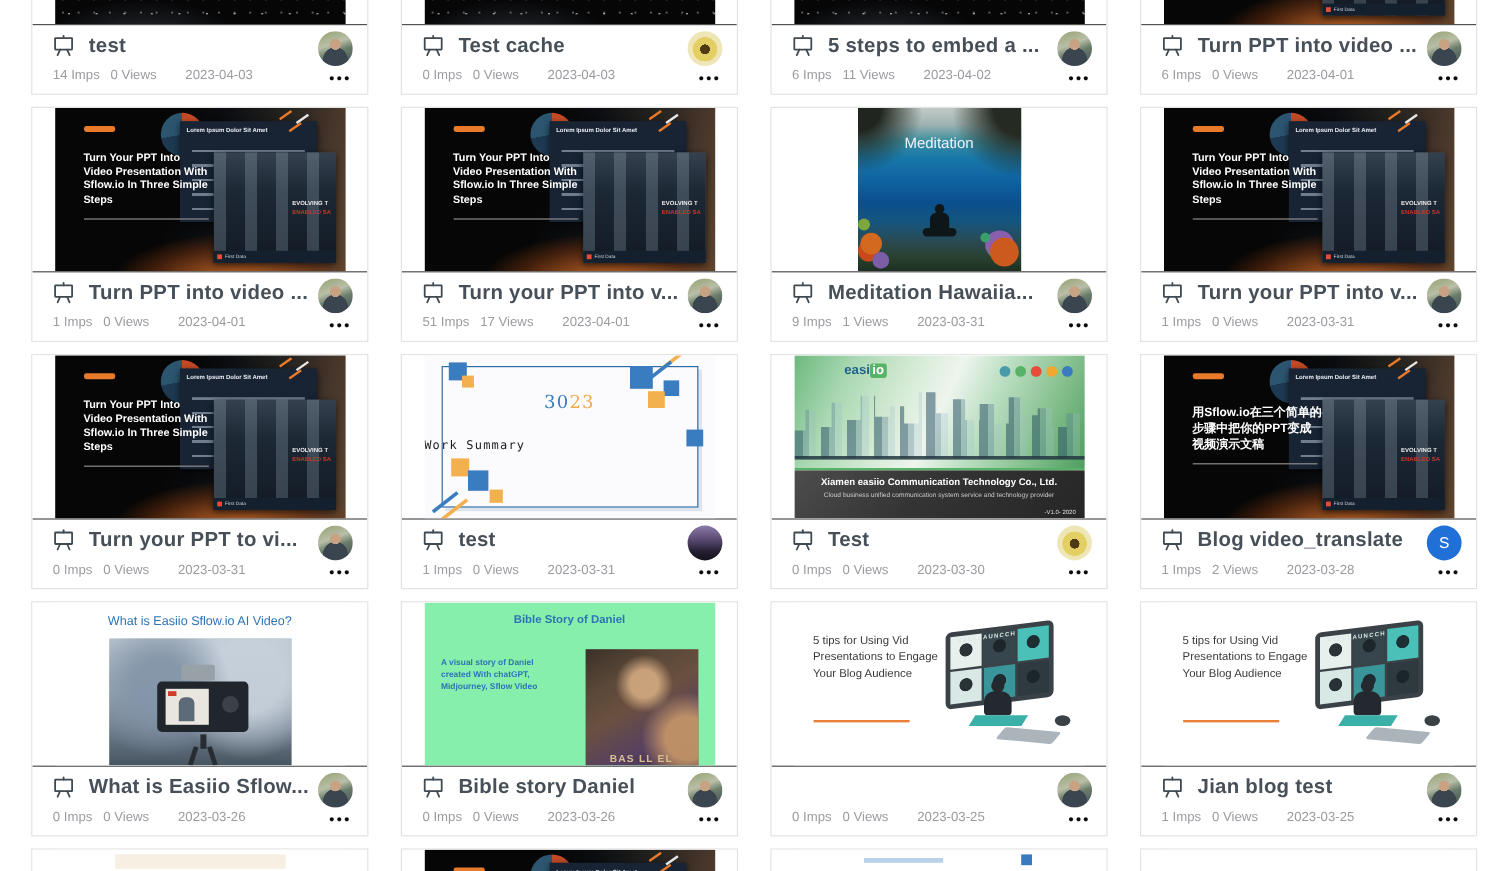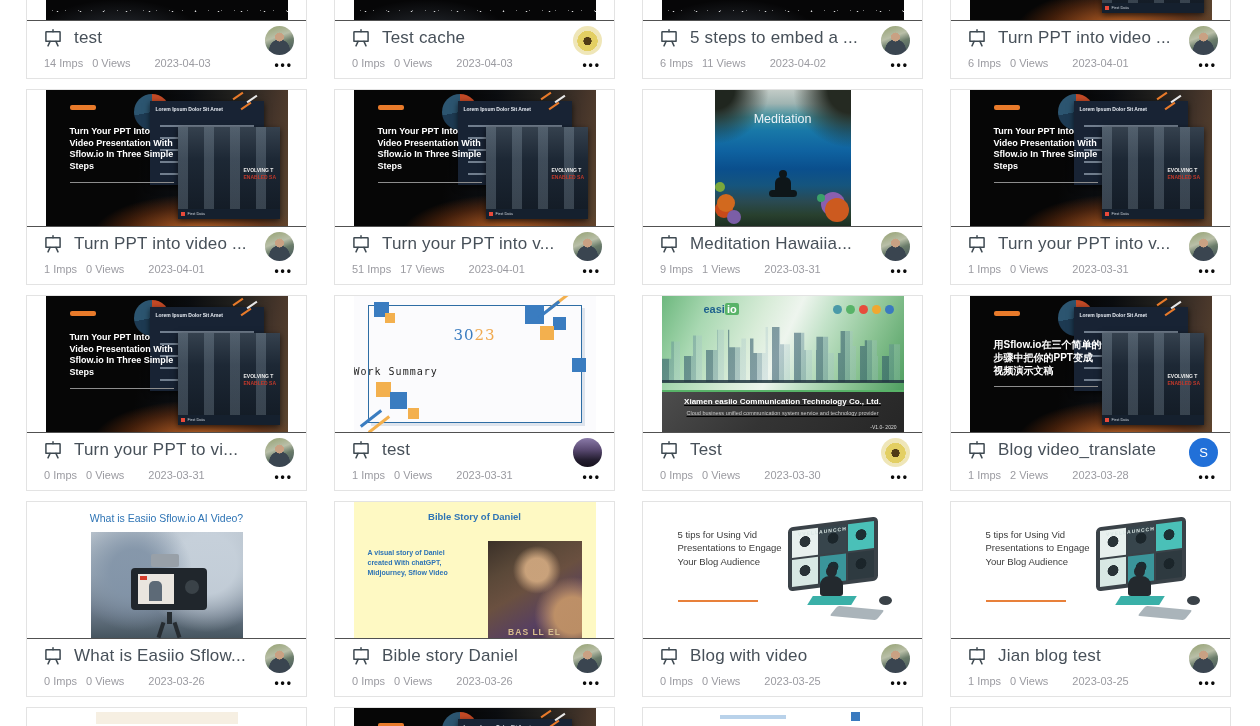--- a/index.html
+++ b/index.html
@@ -17,21 +17,21 @@
   }
   .thumb{
     height:136px;position:relative;overflow:hidden;background:#fff;
     border-bottom:1px solid #515151;
   }
   .info{position:relative;height:57px;}
   .title-row{display:flex;align-items:center;gap:11px;padding:7px 46px 0 16px;}
   .easel{width:20px;height:20px;color:#3f4a52;flex:none;display:flex;}
   .easel svg{width:20px;height:20px;}
   .card-title{
-    font-size:17px;color:#475059;font-weight:400;letter-spacing:.2px;
+    font-size:17px;color:#475059;font-weight:700;letter-spacing:.2px;
     white-space:nowrap;overflow:hidden;
   }
   .avatar{
     position:absolute;right:12px;top:5px;width:29px;height:29px;border-radius:50%;
     overflow:hidden;
   }
   .avatar.man{background:
     radial-gradient(circle at 50% 38%, #c9a183 0 19%, rgba(0,0,0,0) 20%),
     radial-gradient(circle at 50% 82%, #3a4550 0 36%, rgba(0,0,0,0) 38%),
     linear-gradient(160deg,#93a06f 0%,#b9bfa8 38%,#6a7c6a 58%,#41505a 100%);}
@@ -126,21 +126,21 @@
   .eas .city{position:absolute;left:0;right:0;bottom:8px;height:58px;
     background:repeating-linear-gradient(90deg, rgba(45,85,105,.55) 0 7px, rgba(90,130,150,.38) 7px 12px, rgba(160,190,200,.28) 12px 18px, rgba(255,255,255,0) 18px 22px);
     clip-path:polygon(0 60%,4% 60%,4% 30%,9% 30%,9% 55%,13% 55%,13% 20%,18% 20%,18% 45%,23% 45%,23% 10%,28% 10%,28% 40%,33% 40%,33% 25%,38% 25%,38% 50%,43% 50%,43% 5%,49% 5%,49% 35%,54% 35%,54% 15%,59% 15%,59% 45%,64% 45%,64% 22%,69% 22%,69% 50%,74% 50%,74% 12%,79% 12%,79% 38%,84% 38%,84% 28%,89% 28%,89% 55%,94% 55%,94% 35%,100% 35%,100% 100%,0 100%);}
   .eas .rail{position:absolute;left:0;right:0;bottom:7px;height:3px;background:rgba(35,55,65,.85);}
   .eas-logo{position:absolute;left:10px;top:7px;font-weight:bold;font-size:11px;padding-left:32px;}
   .eas-logo .l1{color:#1f618d;}
   .eas-logo .l2{color:#fff;background:#58b368;padding:0 2px;border-radius:2px;}
   .eas-icons{position:absolute;right:10px;top:9px;display:flex;gap:4px;}
   .eas-icons i{width:9px;height:9px;border-radius:50%;display:block;}
   .eas-bot{position:absolute;left:0;right:0;top:96px;bottom:0;
-    background:linear-gradient(135deg,#4d4d4d 0%,#343434 45%,#262626 100%);text-decoration:underline;}
+    background:linear-gradient(135deg,#4d4d4d 0%,#343434 45%,#262626 100%);}
   .eas-co{color:#fff;font-weight:bold;font-size:8px;text-align:center;margin-top:5px;line-height:1.25;}
   .eas-tag{color:#c9c9c9;font-size:5.5px;text-align:center;margin:3px 18px 0;line-height:1.3;}
   .eas-ver{position:absolute;right:7px;bottom:2px;color:#ddd;font-size:5px;text-align:right;line-height:1.3;}
   
   .cam{background:#fff;}
   .cam-cap{position:absolute;top:10px;left:0;right:0;text-align:center;color:#2e74b5;font-size:10.5px;}
   .cam-photo{position:absolute;left:50%;transform:translateX(-50%);top:30px;width:152px;height:106px;
     background:
      radial-gradient(circle at 28% 38%, rgba(130,148,168,.9) 0 18%, rgba(0,0,0,0) 46%),
      radial-gradient(circle at 76% 30%, rgba(200,210,220,.9) 0 22%, rgba(0,0,0,0) 50%),
@@ -150,21 +150,21 @@
   .cam-screen{position:absolute;left:7px;top:6px;width:36px;height:30px;background:#e9e5df;}
   .cam-screen .rec{position:absolute;left:2px;top:2px;width:7px;height:4px;background:#d43c2a;}
   .cam-screen .person{position:absolute;left:11px;top:7px;width:13px;height:20px;border-radius:5px 5px 0 0;background:#5d6a77;}
   .cam-body .lens{position:absolute;right:8px;top:12px;width:14px;height:14px;border-radius:50%;background:#3a4248;}
   .tripod{position:absolute;left:66px;top:80px;width:24px;height:26px;}
   .tripod i{position:absolute;background:#262c31;display:block;}
   .tripod .t1{left:10px;top:0;width:5px;height:12px;}
   .tripod .t2{left:2px;top:10px;width:4px;height:16px;transform:rotate(18deg);}
   .tripod .t3{right:2px;top:10px;width:4px;height:16px;transform:rotate(-18deg);}
   
-  .dan{background:#fef9c3;}
+  .dan{background:#86efac;}
   .dan-title{position:absolute;top:9px;left:0;right:0;text-align:center;color:#2e74b5;font-weight:bold;font-size:9.5px;}
   .dan-body{position:absolute;left:14px;top:46px;width:92px;color:#2e74b5;font-weight:bold;font-size:7px;line-height:1.45;}
   .dan-cover{position:absolute;right:14px;top:39px;width:94px;height:103px;
     background:
      radial-gradient(circle at 52% 28%, rgba(206,166,126,.95) 0 13%, rgba(0,0,0,0) 27%),
      radial-gradient(circle at 90% 72%, rgba(200,152,104,.9) 0 16%, rgba(0,0,0,0) 34%),
      linear-gradient(150deg,#3a3028 0%,#5a4838 25%,#6a5040 45%,#584060 70%,#3a2a40 100%);}
   .dan-sale{position:absolute;bottom:7px;left:0;right:0;text-align:center;color:#d8be8e;
     font-weight:bold;font-size:8.5px;letter-spacing:1px;}
   
@@ -704,30 +704,20 @@
         <i class="stand"></i>
             <i class="phead"></i>
             <i class="pbody"></i>
         <i class="desk"></i>
             <i class="kbd"></i>
             <i class="mouse"></i>
       </div>
     </div>
       </div>
     <div class="info">
-      <div class="title-row">
-        <span class="easel">
-          <svg viewBox="0 0 24 24" fill="none" stroke="currentColor" stroke-width="1.8" stroke-linecap="round">
-            <path d="M12 2.2 v2.3"></path>
-            <rect x="3.5" y="4.5" width="17" height="11.5" rx="0.5"></rect>
-            <path d="M8.5 16 L6 21.5 M15.5 16 L18 21.5"></path>
-          </svg>
-        </span>
-        <span class="card-title">Blog with video</span>
-      </div>
       <span class="avatar man"></span>
       <div class="stats">
         <span class="stat imps">0 Imps</span>
         <span class="stat views">0 Views</span>
         <span class="stat date">2023-03-25</span>
       </div>
       <span class="more">•••</span>
     </div>
   </div>
     <div class="card">

